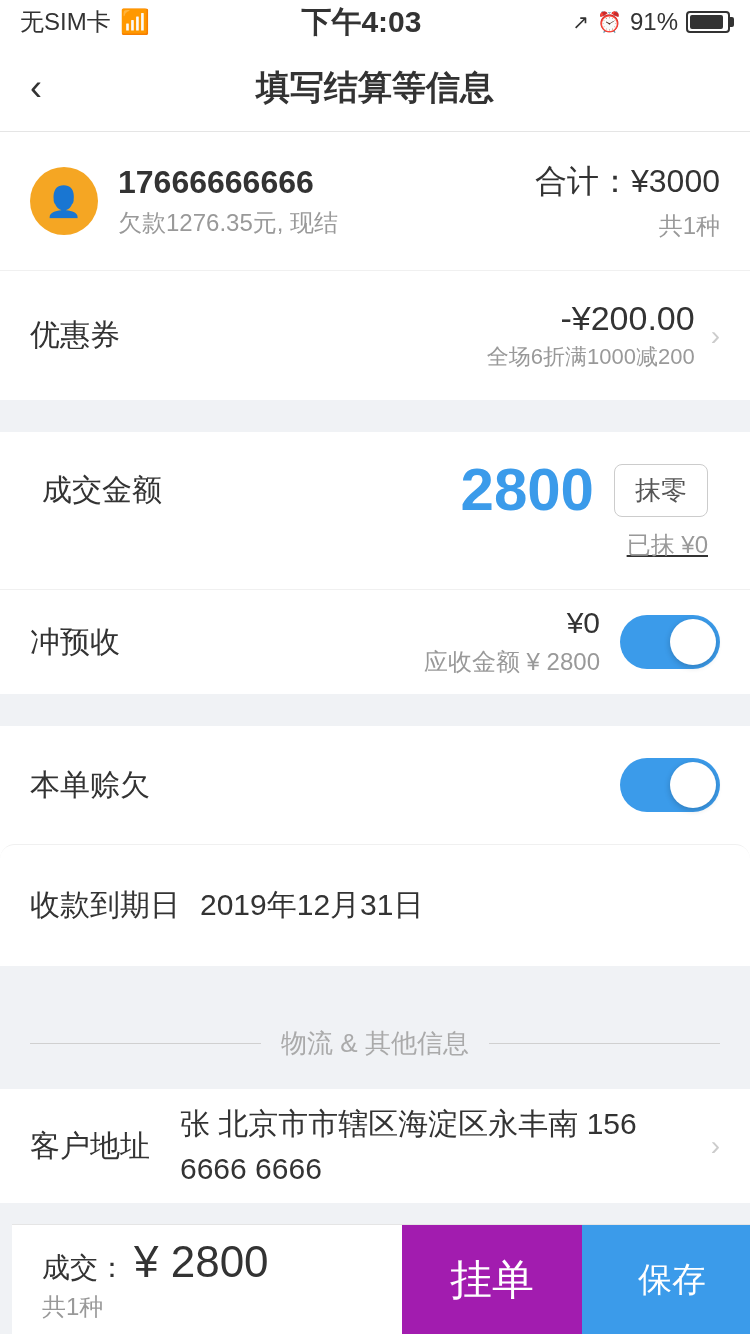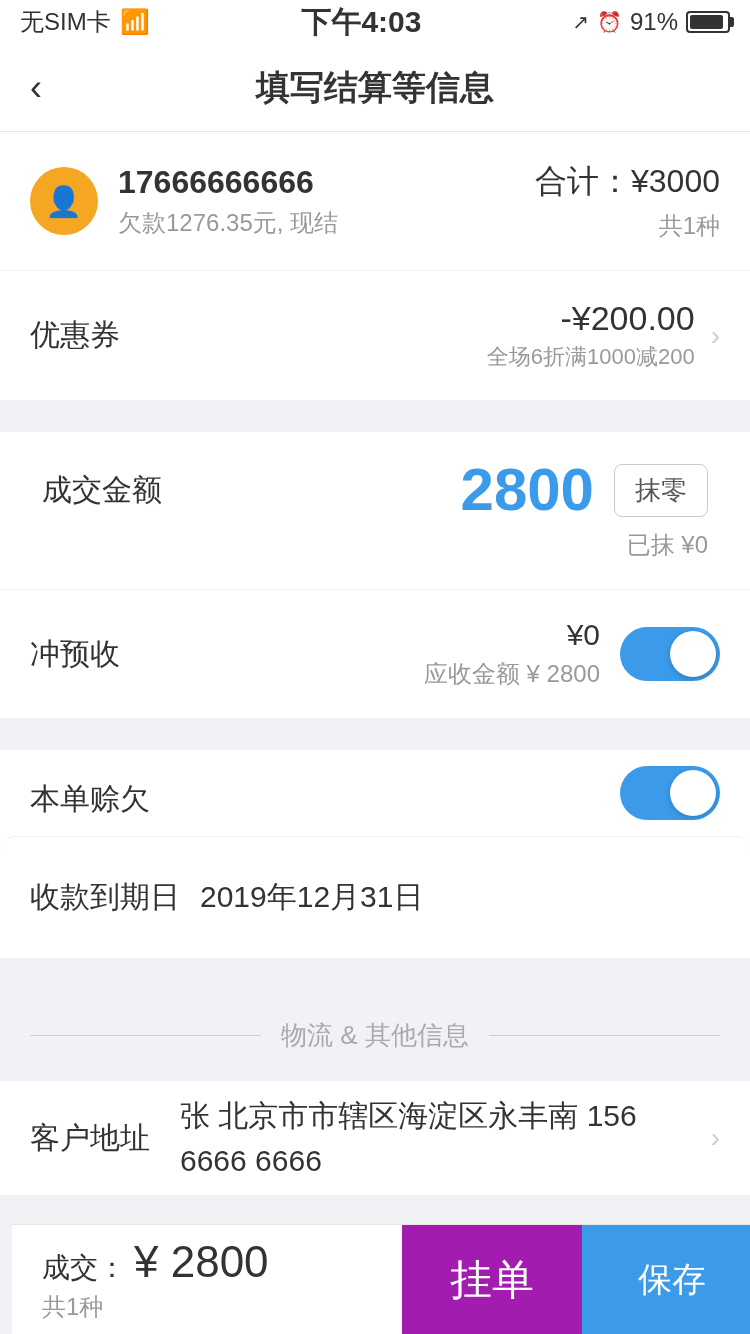--- a/index.html
+++ b/index.html
@@ -126,21 +126,21 @@
       padding: 8px 20px; font-size: 26px; color: #555;
       background: #fff; cursor: pointer;
     }
     .amount-sub { font-size: 24px; color: #999; text-align: right; }
 
     
     .prepay-row {
       display: flex;
       align-items: center;
       justify-content: space-between;
-      padding: 28px 30px;
+      padding: 16px 30px;
       background: #fff;
       border-top: 1px solid #f0f0f0;
     }
     .prepay-label { font-size: 30px; color: #333; }
     .prepay-right { display: flex; align-items: center; gap: 20px; }
     .prepay-value-block { text-align: right; }
     .prepay-value { font-size: 30px; color: #333; }
     .prepay-sub { font-size: 24px; color: #999; margin-top: 6px; }
 
     
@@ -152,23 +152,23 @@
     .toggle-knob {
       width: 46px; height: 46px; border-radius: 50%;
       background: #fff; box-shadow: 0 2px 6px rgba(0,0,0,0.2);
       position: absolute; top: 4px; right: 4px;
       transition: right 0.2s;
     }
 
     
     .debit-row {
       display: flex;
-      align-items: flex-end;
-      justify-content: space-between;
-      padding: 16px 30px;
+      align-items: center;
+      justify-content: space-between;
+      padding: 32px 30px;
       background: #fff;
       margin-bottom: 0;
       gap: 17px;
     }
     .debit-label { font-size: 30px; color: #333; }
 
     
     .due-row {
       display: flex;
       align-items: center;
@@ -290,21 +290,21 @@
   <div class="divider"></div>
 
   <div class="amount-section card">
     <div class="amount-row">
       <span class="amount-label">成交金额</span>
       <div class="amount-value-row">
         <span class="amount-value">2800</span>
         <button class="round-btn">抹零</button>
       </div>
     </div>
-    <div style="text-align:right;">
+    <div style="text-align:right;text-decoration:underline;">
       <span class="amount-sub">已抹  ¥0</span>
     </div>
   </div>
 
   <div class="prepay-row card">
     <span class="prepay-label">冲预收</span>
     <div class="prepay-right">
       <div class="prepay-value-block">
         <div class="prepay-value">¥0</div>
         <div class="prepay-sub">应收金额 ¥ 2800</div>

